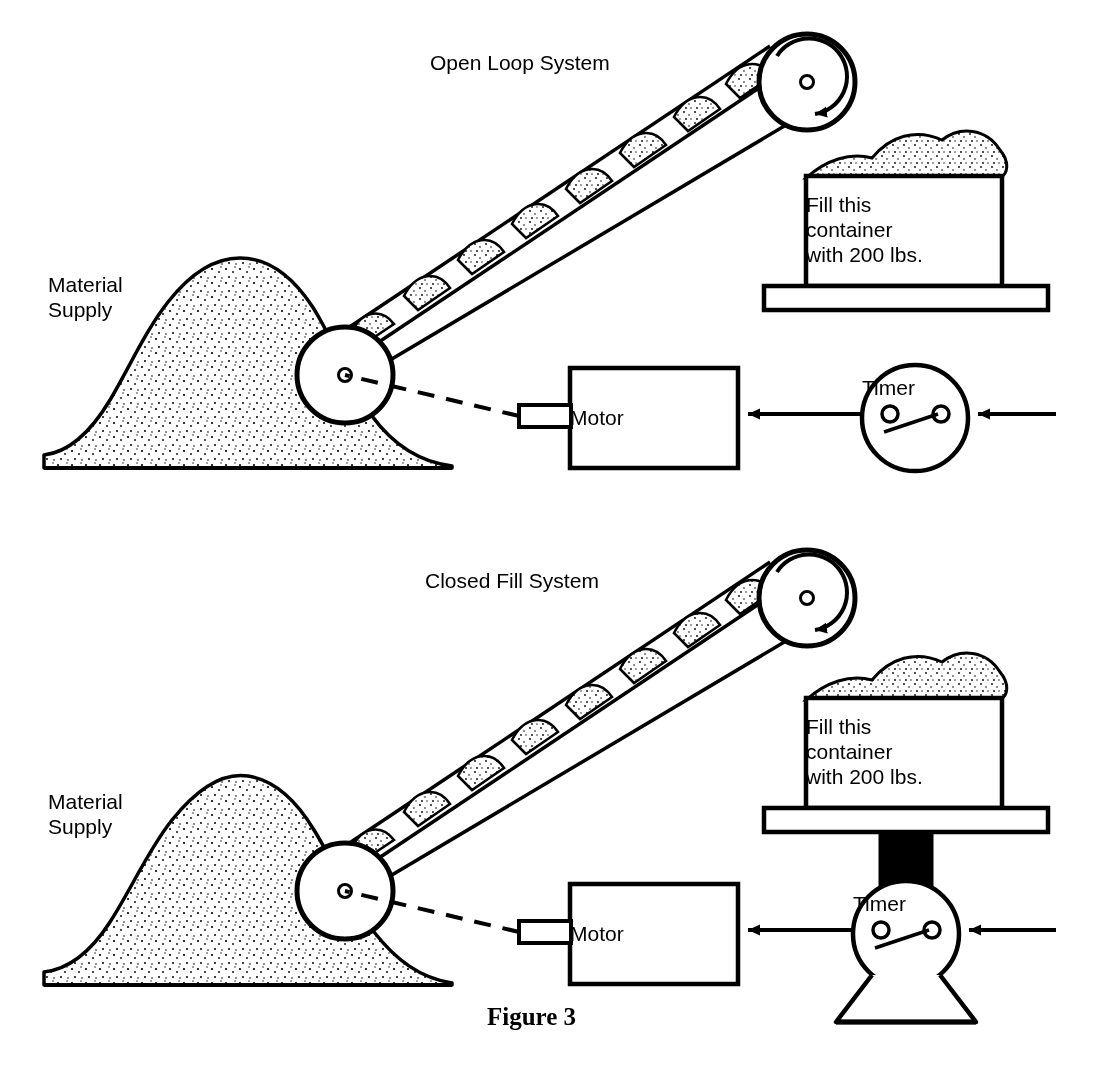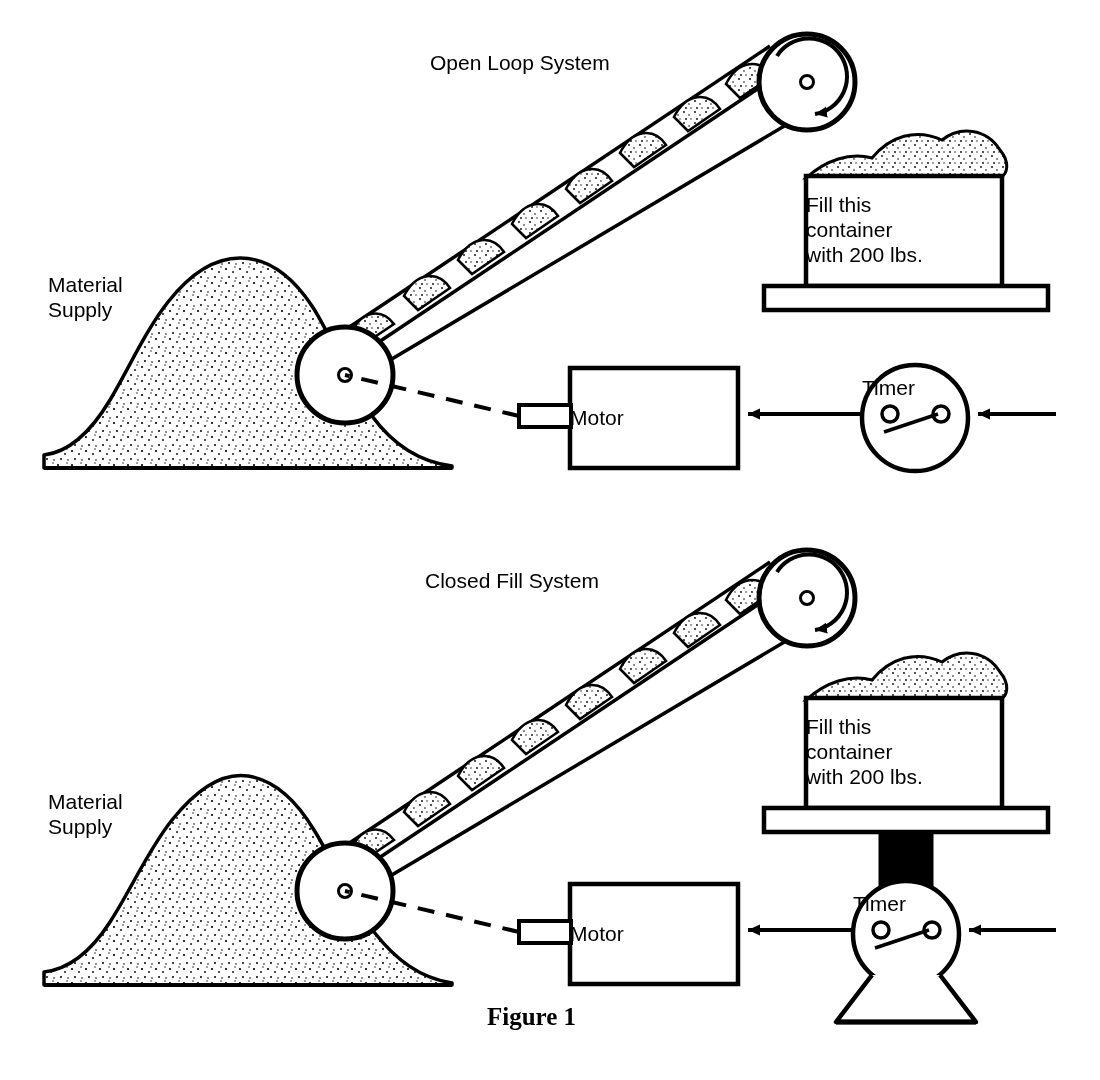--- a/index.html
+++ b/index.html
@@ -220,15 +220,15 @@
 Supply</div>
 
   <div class="lbl center" style="left:806px; top:714px; width:196px;">Fill this
 container
 with 200 lbs.</div>
 
   <div class="lbl center" style="left:570px; top:921px; width:168px;">Motor</div>
 
   <div class="lbl center" style="left:853px; top:891px; width:106px;">Timer</div>
 
-  <div class="figcap" style="left:487px; top:1003px;">Figure 1</div>
+  <div class="figcap" style="left:487px; top:1003px;">Figure 3</div>
 
 </div>
 
 </body></html>

